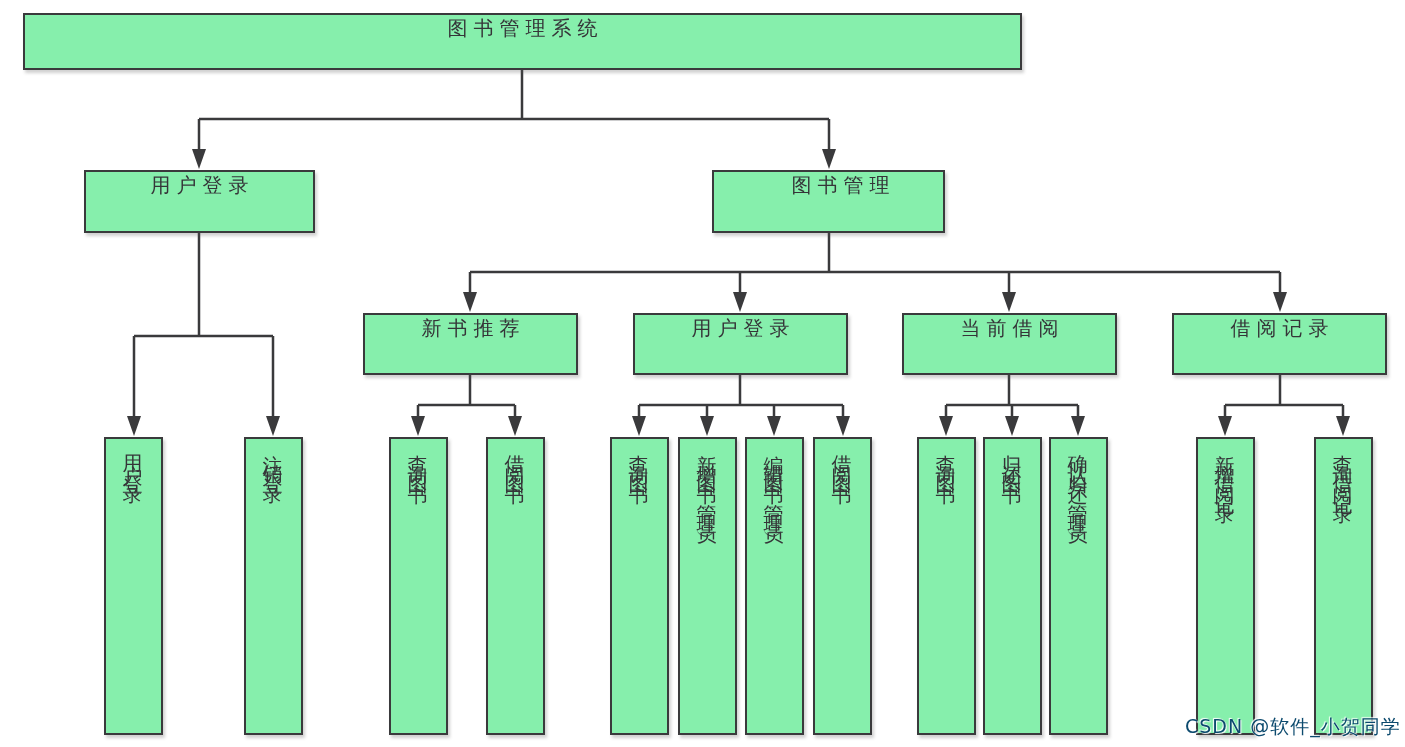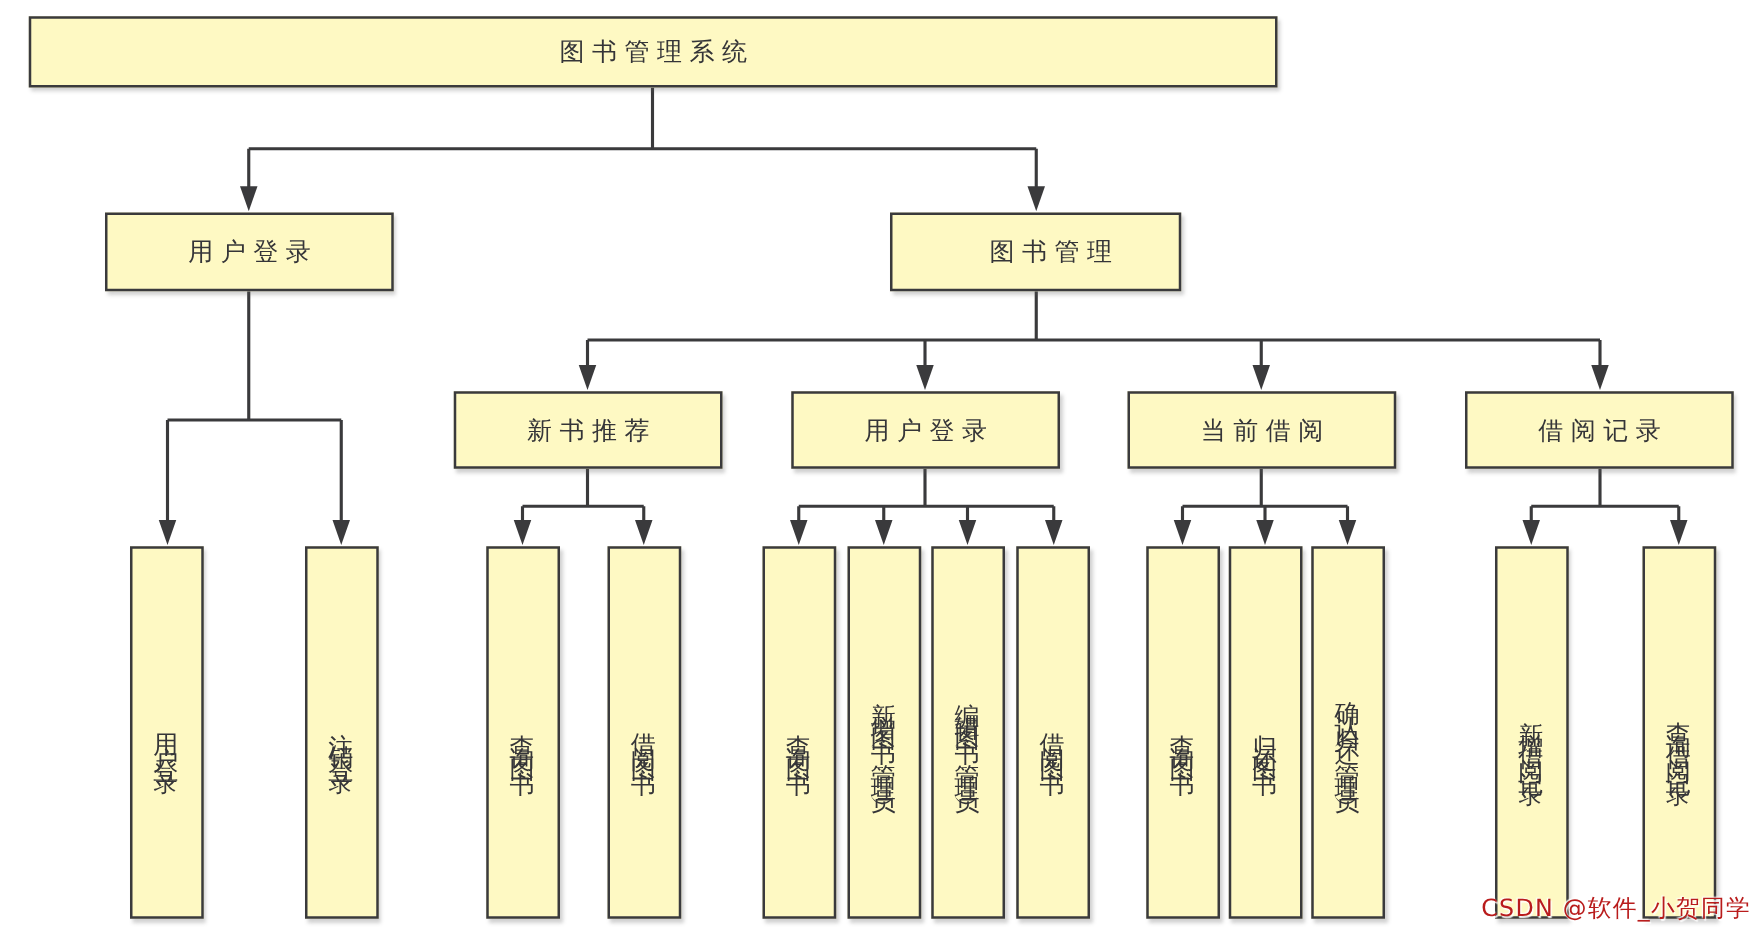--- a/index.html
+++ b/index.html
@@ -7,24 +7,24 @@
     position:relative;
     width:1405px; height:747px;
     background:#ffffff;
     font-family:"DejaVu Sans","Liberation Sans",sans-serif;
     color:#353538;
     overflow:hidden;
   }
   .connectors { position:absolute; left:0; top:0; z-index:1; }
   .box {
     position:absolute;
-    background:#fef9c3;
+    background:#86efac;
     border:2.5px solid #3a3a3c;
     box-sizing:border-box;
-    display:flex; align-items:center; justify-content:center;
+    display:flex; align-items:flex-start; justify-content:center;
     box-shadow:2px 3px 3px rgba(90,90,90,0.28);
     z-index:2;
   }
   .hlabel {
     font-size:20px;
     letter-spacing:6px;
     margin-right:-6px;
     white-space:nowrap;
   }
   .vlabel {
@@ -59,21 +59,21 @@
   .leaf-9  { left:917px; }
   .leaf-10 { left:983px; }
   .leaf-11 { left:1049px; }
   .leaf-12 { left:1196px; }
   .leaf-13 { left:1314px; }
   .watermark {
     position:absolute;
     left:1185px; top:714px;
     font-size:19px;
     letter-spacing:1px;
-    color:#b91c1c;
+    color:#0c4a6e;
     text-shadow:1px 1px 1px #ffffff, -1px -1px 1px #ffffff;
     z-index:5;
     white-space:nowrap;
   }
 </style>
 </head>
 <body>
 
 <div class="stage">
 

